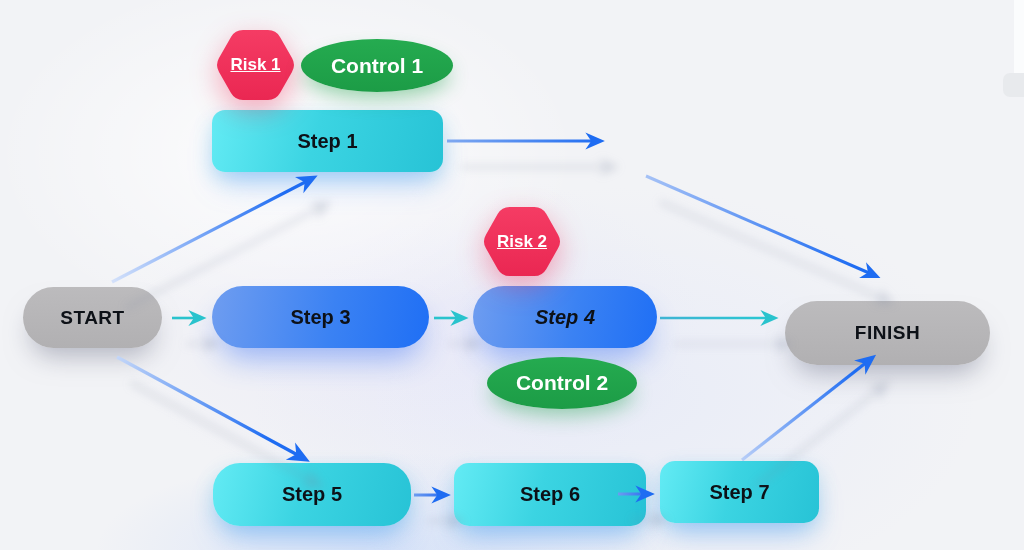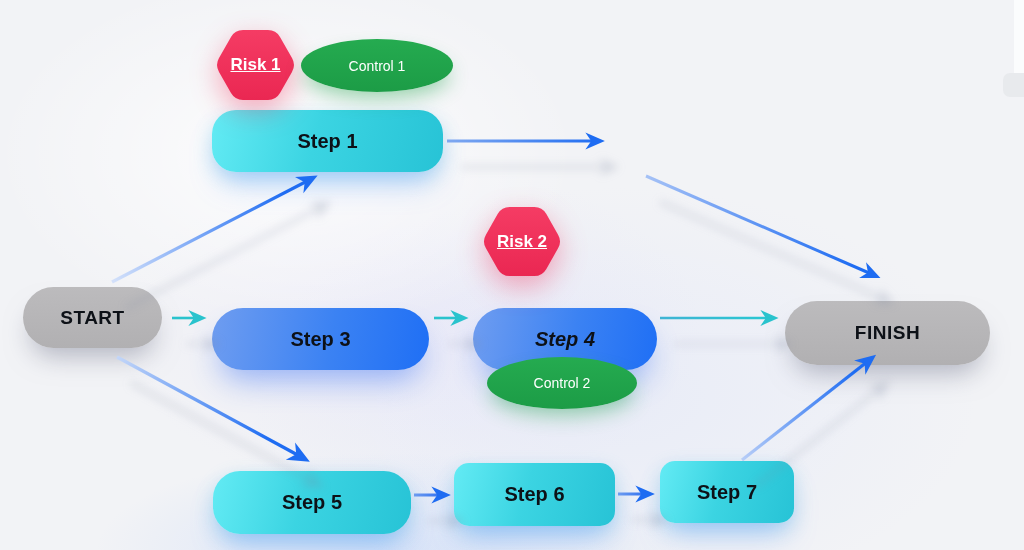--- a/index.html
+++ b/index.html
@@ -11,27 +11,27 @@
       radial-gradient(520px 300px at 60% 72%, rgba(190,205,255,.18), rgba(190,205,255,0) 70%),
       radial-gradient(420px 240px at 40% 60%, rgba(200,190,255,.14), rgba(200,190,255,0) 70%),
       radial-gradient(420px 140px at 38% 100%, rgba(120,170,255,.22), rgba(120,170,255,0) 70%),
       #f2f3f6;
   }
   .node{position:absolute;display:flex;align-items:center;justify-content:center;
         color:#0d1117;font-weight:600;font-size:20px;}
   .cyan{background:linear-gradient(105deg,#63ebf4 0%,#3bd4e2 45%,#27c3d6 100%);
         box-shadow:0 18px 30px -8px rgba(80,150,250,.40), 0 6px 18px rgba(90,190,225,.30);}
   .blue{background:linear-gradient(100deg,#6f9df0 0%,#3b82f3 55%,#1f6ff5 100%);
-        box-shadow:0 18px 30px -8px rgba(55,110,245,.48);margin-top:22px;}
+        box-shadow:0 18px 30px -8px rgba(55,110,245,.48);}
   .gray{background:linear-gradient(180deg,#bcbbbd 0%,#b1b0b2 100%);
         font-weight:700;font-size:19px;letter-spacing:.5px;
         box-shadow:0 16px 26px -8px rgba(125,130,150,.55);}
   .ctrl{position:absolute;display:flex;align-items:center;justify-content:center;
         background:linear-gradient(180deg,#25ab50 0%,#1c9c46 100%);border-radius:50%;
-        color:#fff;font-weight:400;font-size:14px;
+        color:#fff;font-weight:700;font-size:21px;
         box-shadow:0 10px 20px -4px rgba(32,162,75,.45);}
   .risk{position:absolute;display:flex;align-items:center;justify-content:center;}
   .risk svg{position:absolute;inset:0;filter:drop-shadow(0 10px 14px rgba(240,47,89,.40));}
   .risk span{position:relative;color:#fff;font-weight:800;font-size:17px;text-decoration:underline;}
   #arrows{position:absolute;left:0;top:0;pointer-events:none;}
   #arrows path.sh{filter:drop-shadow(14px 26px 4px rgba(125,138,160,.28));}
   .edge-strip{position:absolute;right:0;top:0;width:10px;height:97px;background:#fbfcfd;}
   .edge-tab{position:absolute;right:0;top:73px;width:21px;height:24px;background:#e8eaed;border-radius:7px 0 0 7px;}
 </style>
 </head>
@@ -39,42 +39,42 @@
 
 <div class="stage">
 
   <div class="edge-strip"></div>
   <div class="edge-tab"></div>
 
   <div class="node gray" style="left:23px;top:287px;width:139px;height:61px;border-radius:31px;">
     <span>START</span>
   </div>
 
-  <div class="node cyan" style="left:212px;top:110px;width:231px;height:62px;border-radius:24px;">
+  <div class="node cyan" style="left:212px;top:110px;width:231px;height:62px;border-radius:13px;">
     <span>Step 1</span>
   </div>
 
 
   <div class="node blue" style="left:212px;top:286px;width:217px;height:62px;border-radius:31px;">
     <span>Step 3</span>
   </div>
 
   <div class="node blue" style="left:473px;top:286px;width:184px;height:62px;border-radius:31px;font-style:italic;">
     <span>Step 4</span>
   </div>
 
-  <div class="node cyan" style="left:213px;top:463px;width:198px;height:63px;border-radius:27px;margin-top:8px;">
+  <div class="node cyan" style="left:213px;top:463px;width:198px;height:63px;border-radius:27px;">
     <span>Step 5</span>
   </div>
 
-  <div class="node cyan" style="left:454px;top:463px;width:161px;height:63px;border-radius:15px;">
+  <div class="node cyan" style="left:454px;top:463px;width:192px;height:63px;border-radius:15px;">
     <span>Step 6</span>
   </div>
 
-  <div class="node cyan" style="left:660px;top:461px;width:134px;height:62px;border-radius:15px;">
+  <div class="node cyan" style="left:660px;top:461px;width:159px;height:62px;border-radius:15px;">
     <span>Step 7</span>
   </div>
 
   <div class="node gray" style="left:785px;top:285px;width:205px;height:64px;border-radius:32px;margin-top:16px;">
     <span>FINISH</span>
   </div>
 
   <div class="risk" style="left:213px;top:28px;width:85px;height:74px;">
     <svg viewBox="0 0 85 74" width="85" height="74">
       <path d="M18 8.9 Q22 2 30 2 L55 2 Q63 2 67 8.9 L79 30.1 Q83 37 79 43.9 L67 65.1 Q63 72 55 72 L30 72 Q22 72 18 65.1 L6 43.9 Q2 37 6 30.1 Z" fill="url(#hexGrad)"></path>

